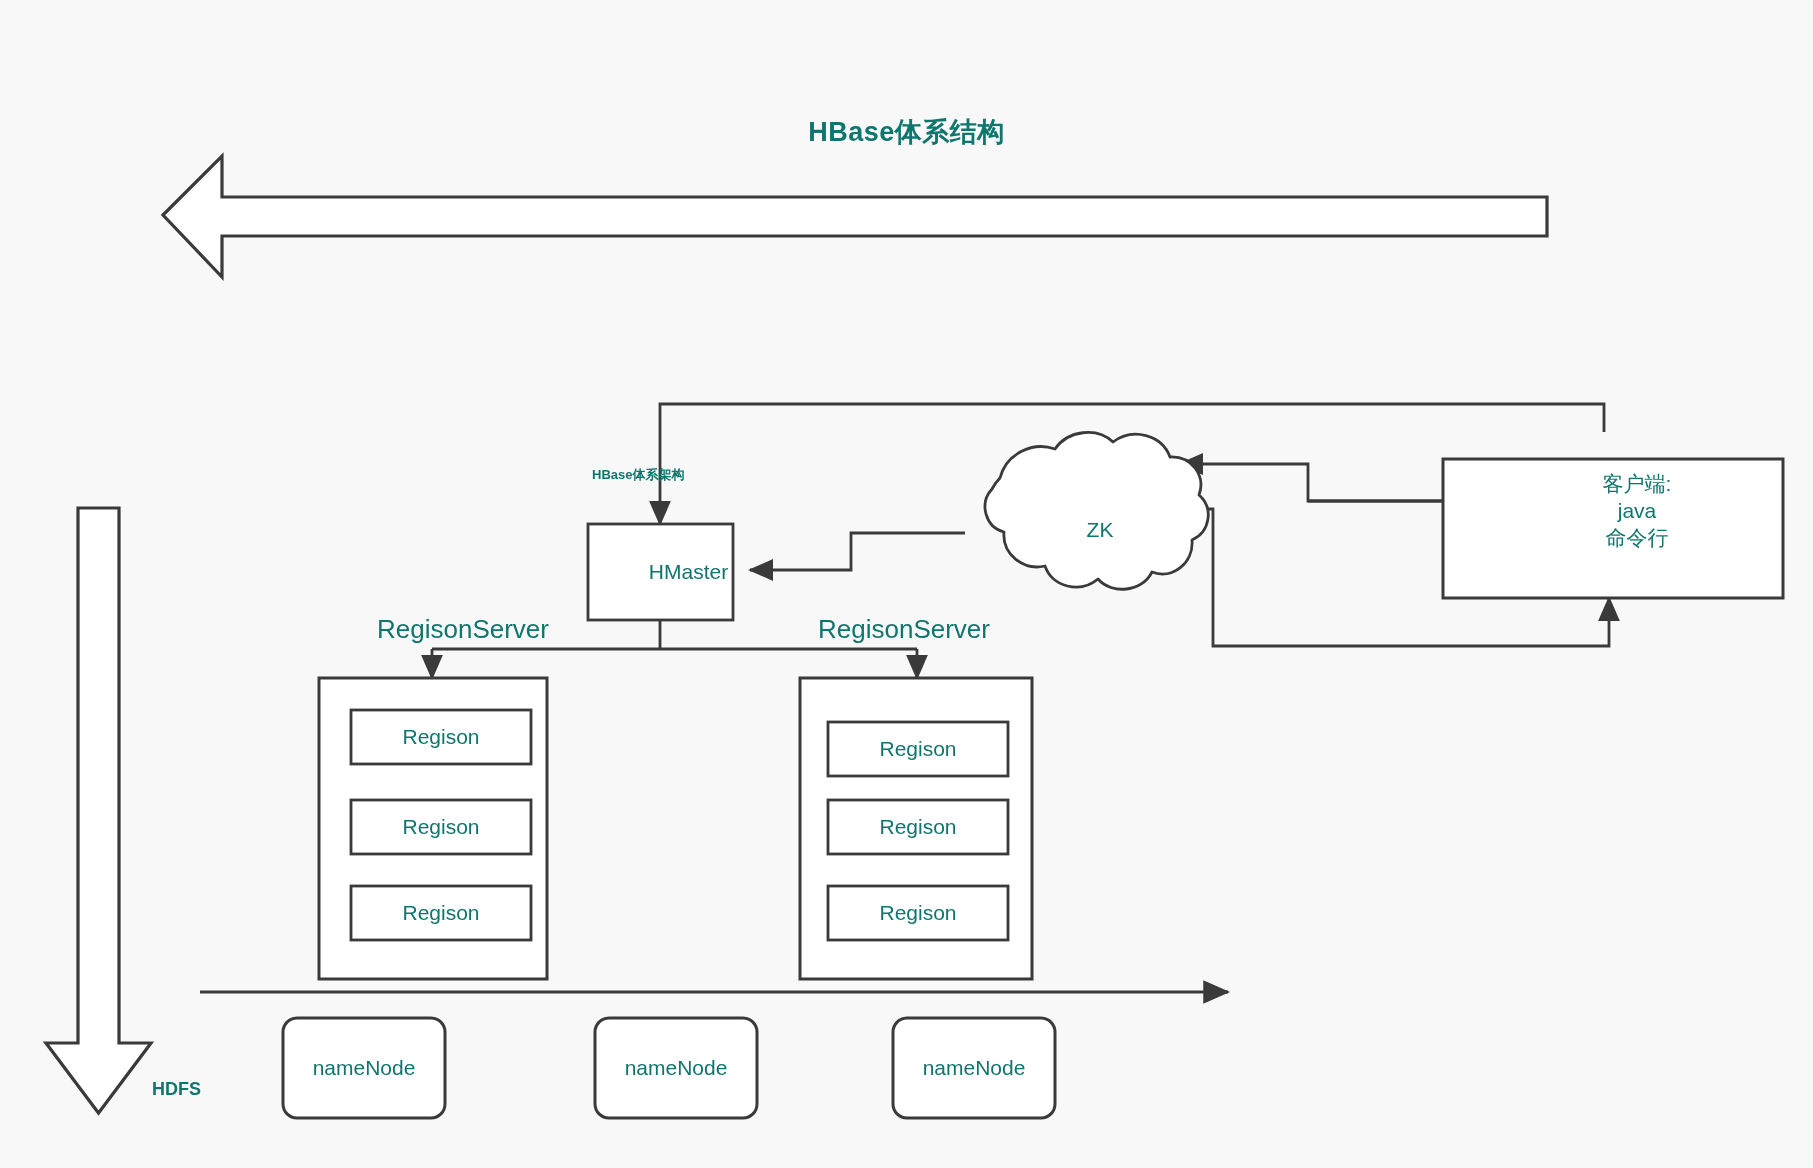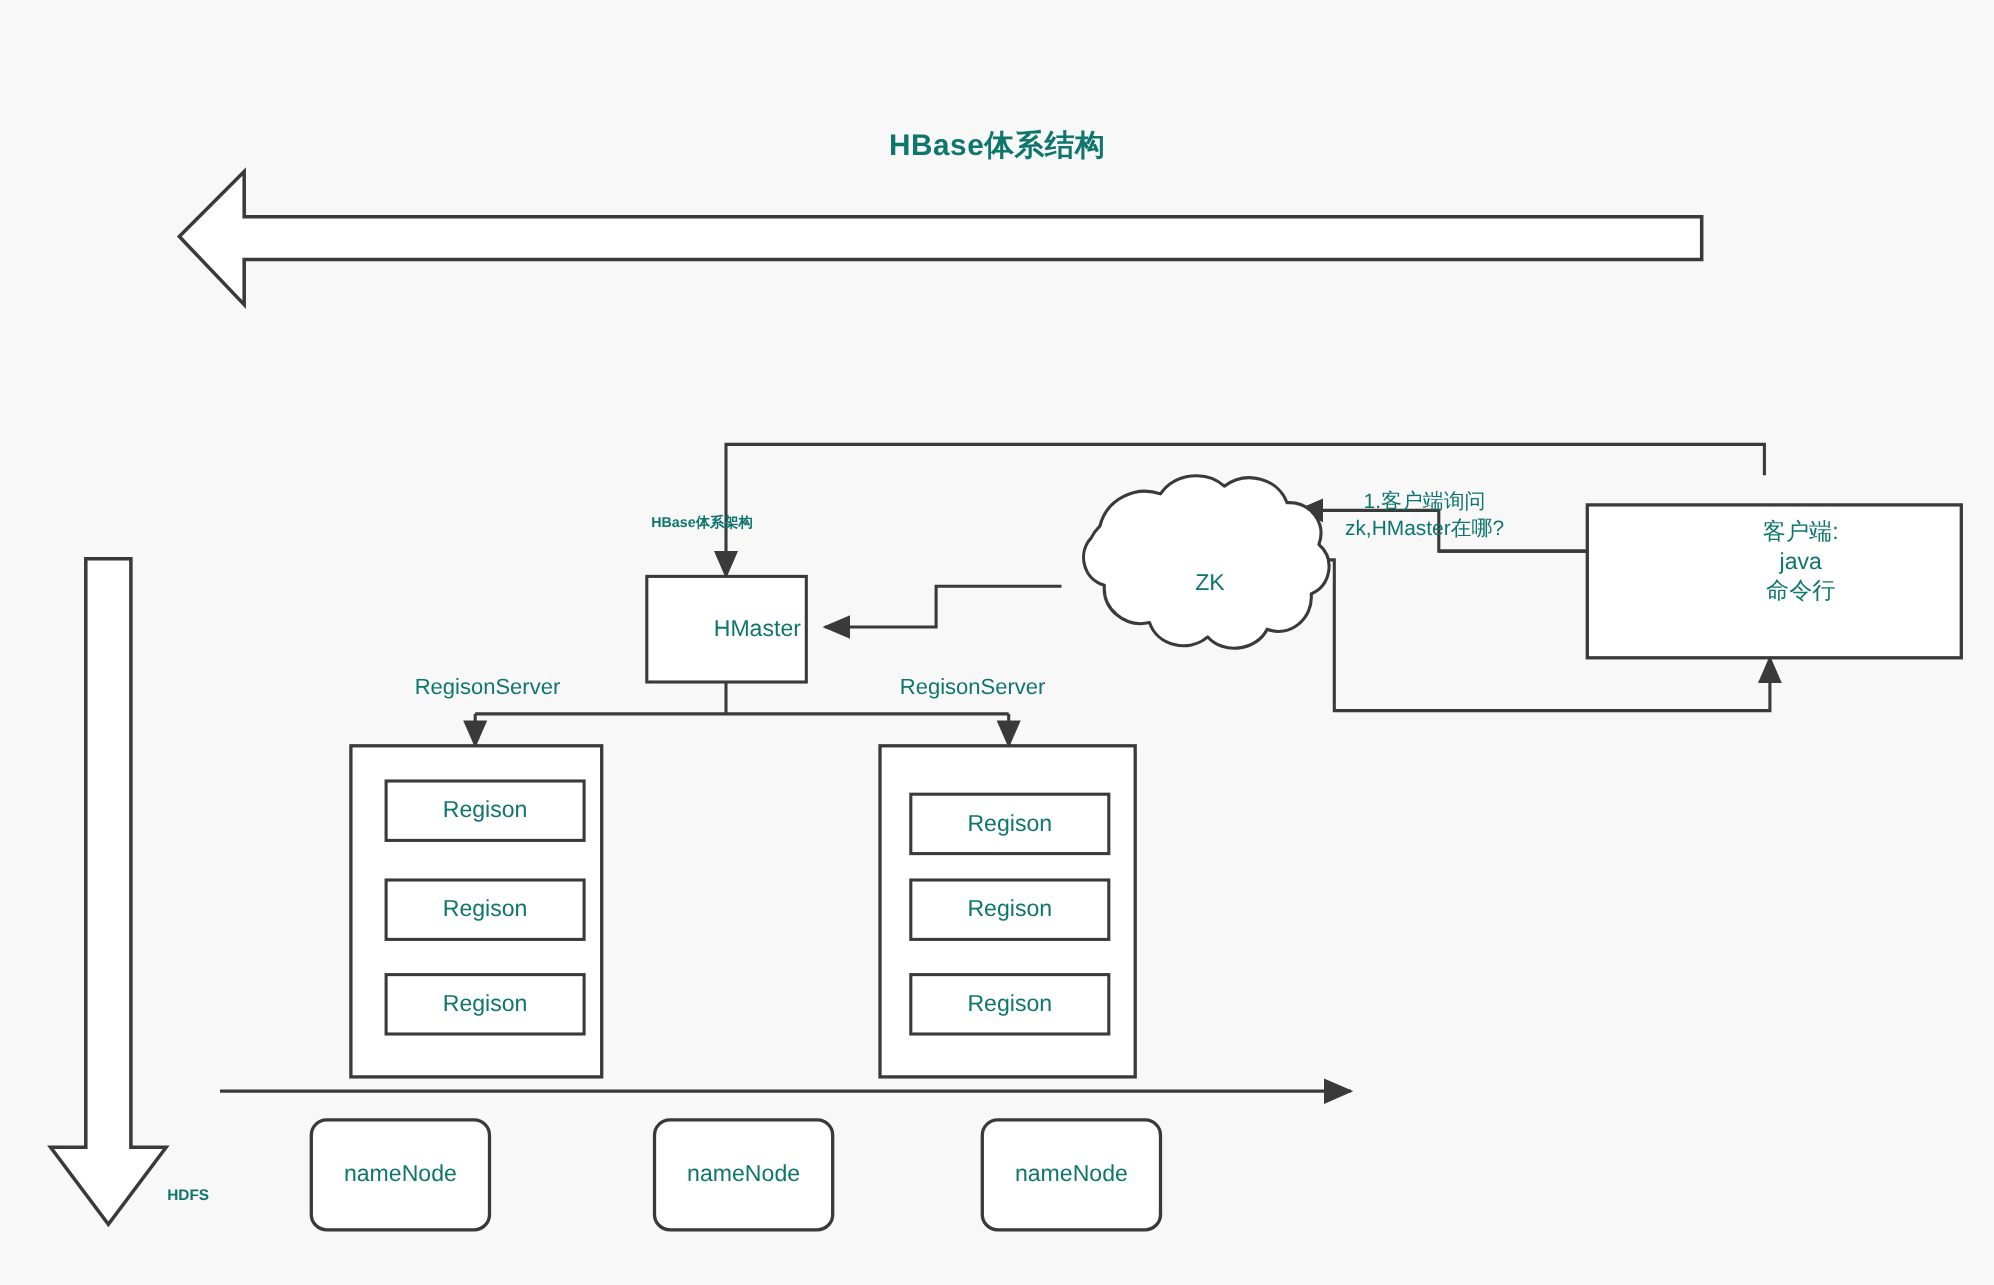--- a/index.html
+++ b/index.html
@@ -35,28 +35,28 @@
   }
   .boxlabel {
     font-size: 21px;
     text-align: center;
   }
   .annot {
     font-size: 19px;
     text-align: center;
   }
   .smalllabel {
-    font-size: 20px;
+    font-size: 26px;
   }
   .boldlabel {
     font-size: 13px;
     font-weight: bold;
   }
   .hdfslabel {
-    font-size: 14px;
+    font-size: 18px;
     font-weight: bold;
   }
   .centerbox {
     display: flex;
     align-items: center;
     justify-content: center;
     text-align: center;
   }
 </style>
 </head>
@@ -129,22 +129,20 @@
 
   <div class="lbl boxlabel centerbox" style="left:588px; top:524px; width:145px; height:96px;padding-left:28px;">HMaster</div>
 
   <div class="lbl boxlabel centerbox" style="left:1020px; top:510px; width:160px; height:40px;">ZK</div>
 
   <div class="lbl boxlabel centerbox" style="left:1443px; top:442px; width:388px; height:139px;">客户端:
 java
 命令行</div>
 
 
-  <div class="lbl annot" style="left:1185px; top:445px; width:220px;">1.客户端询问
-zk,HMaster在哪?</div>
 
 
   <div class="lbl smalllabel" style="left:377px; top:613px;">RegisonServer</div>
 
   <div class="lbl smalllabel" style="left:818px; top:613px;">RegisonServer</div>
 
   <div class="lbl boxlabel centerbox" style="left:351px; top:710px; width:180px; height:54px;">Regison</div>
   <div class="lbl boxlabel centerbox" style="left:351px; top:800px; width:180px; height:54px;">Regison</div>
   <div class="lbl boxlabel centerbox" style="left:351px; top:886px; width:180px; height:54px;">Regison</div>
 

